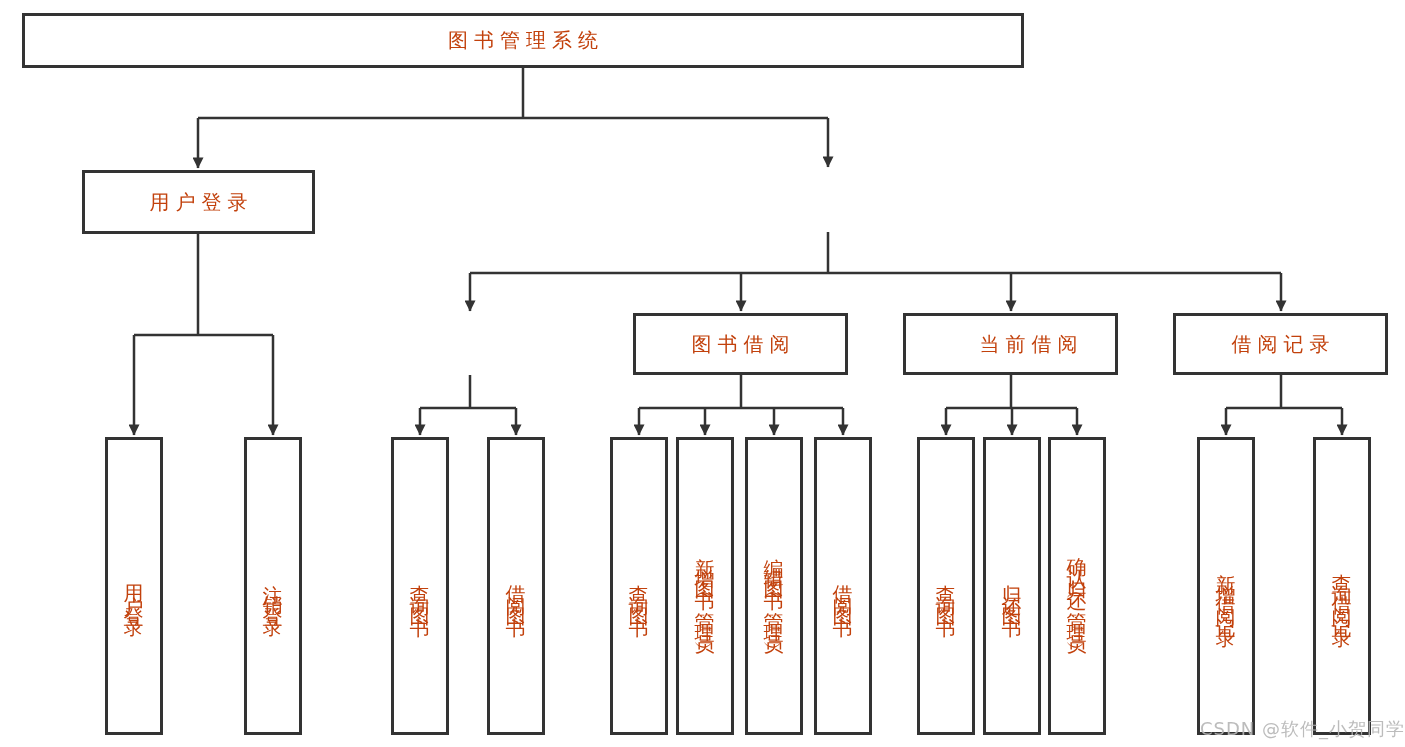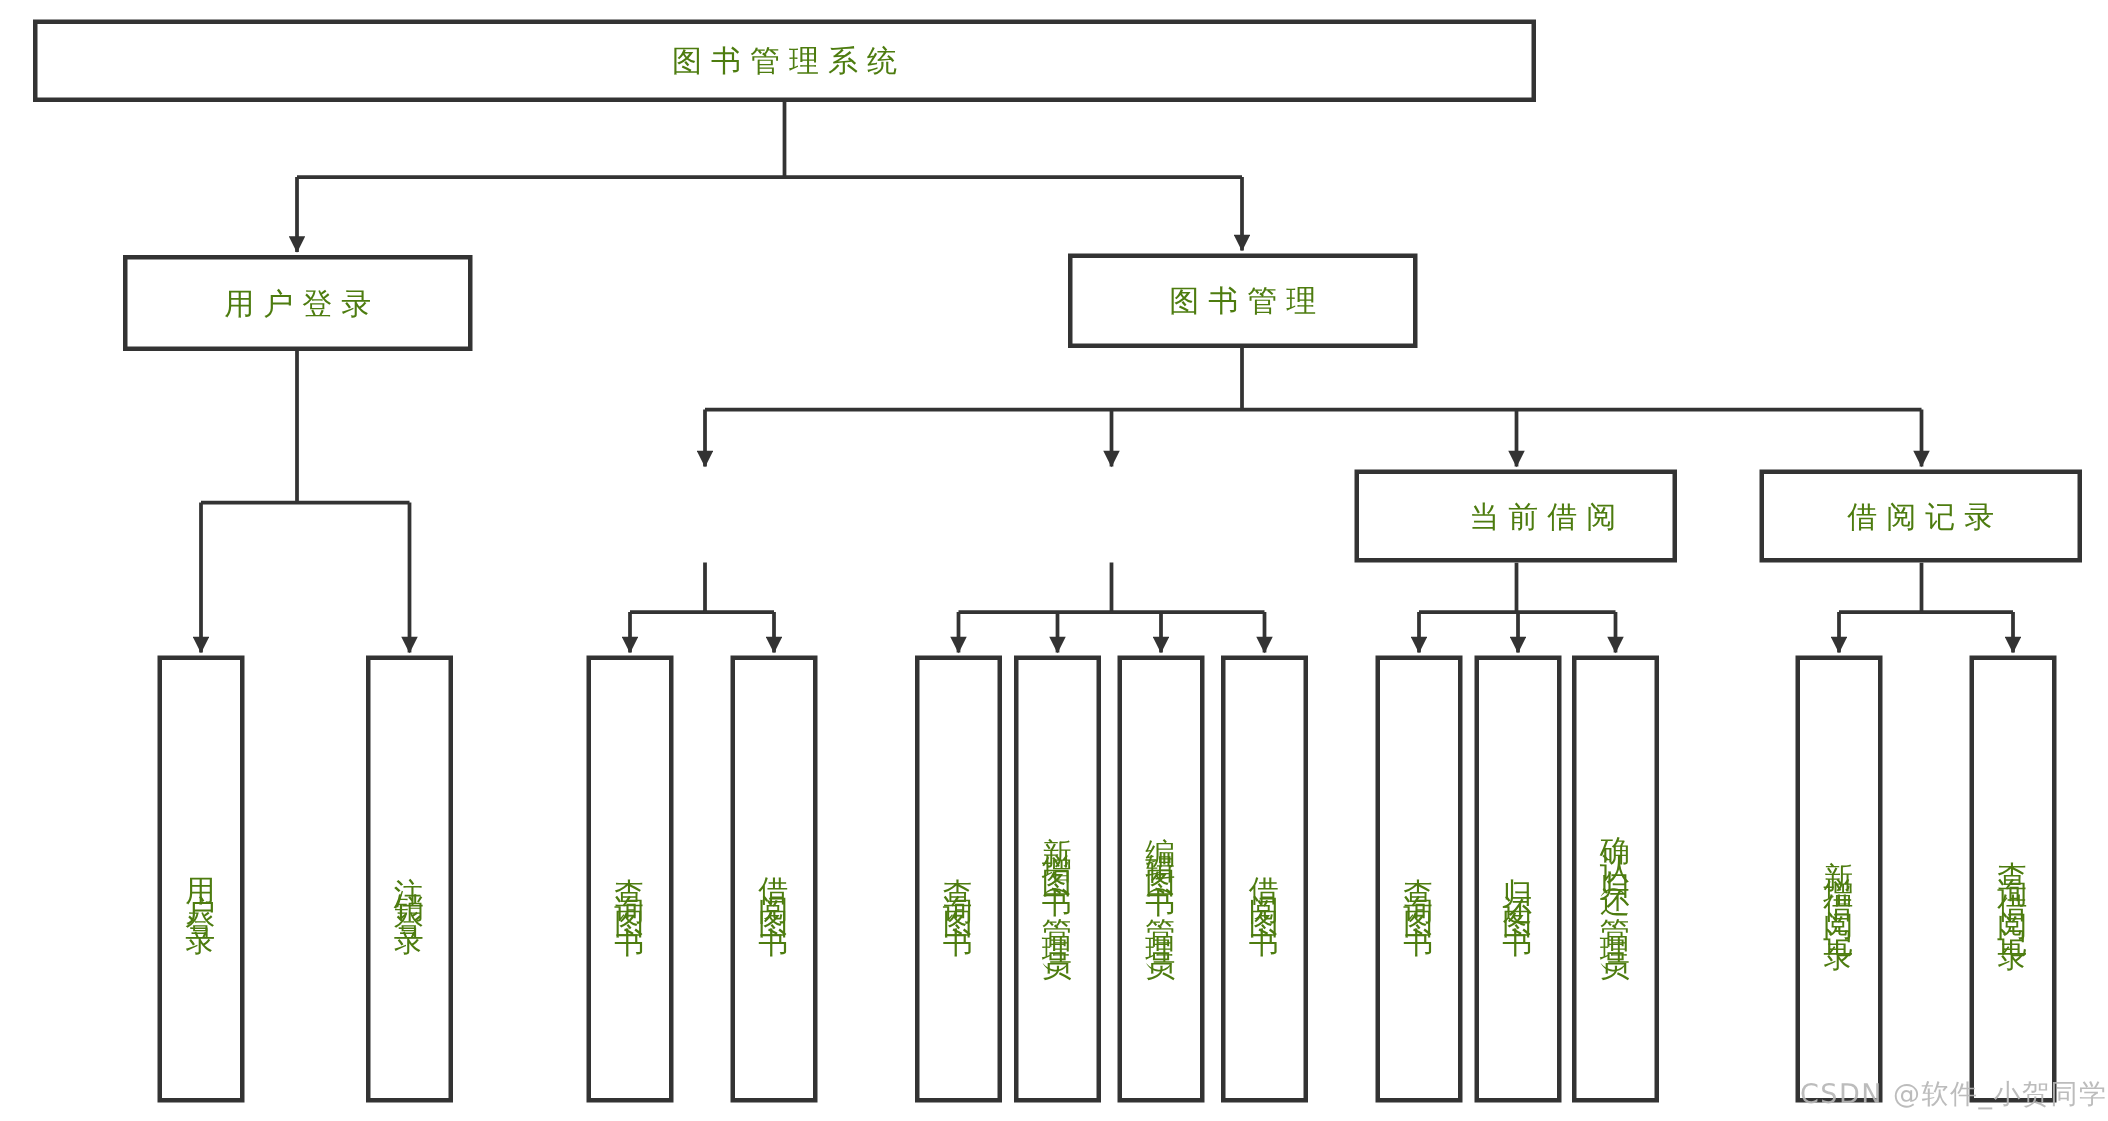--- a/index.html
+++ b/index.html
@@ -16,21 +16,21 @@
     inset: 0;
     width: 100%;
     height: 100%;
     z-index: 0;
   }
   .node {
     position: absolute;
     box-sizing: border-box;
     background: #ffffff;
     border: 3px solid #333333;
-    color: #4d7c0f;
+    color: #c2410c;
     display: flex;
     align-items: center;
     justify-content: center;
     font-size: 20px;
     letter-spacing: 6px;
     text-indent: 6px;
     white-space: nowrap;
     z-index: 1;
   }
   .leaf {
@@ -108,22 +108,22 @@
     <g>
       <path d="M1281 375 V408 M1226 408 H1342"></path>
       <path d="M1226 408 V435" marker-end="url(#ah)"></path>
       <path d="M1342 408 V435" marker-end="url(#ah)"></path>
     </g>
   </svg>
 
   <div class="node" style="left:22px; top:13px; width:1002px; height:55px;">图书管理系统</div>
 
   <div class="node" style="left:82px; top:170px; width:233px; height:64px;">用户登录</div>
-  <div class="node" style="left:712px; top:169px; width:233px; height:63px;">图书管理</div>
 
+  <div class="node" style="left:633px; top:313px; width:215px; height:62px;">图书借阅</div>
   <div class="node" style="left:903px; top:313px; width:215px; height:62px;padding-left:36px;">当前借阅</div>
   <div class="node" style="left:1173px; top:313px; width:215px; height:62px;">借阅记录</div>
 
   <div class="node leaf" style="left:105px; top:437px; width:58px; height:298px;">用户登录</div>
   <div class="node leaf" style="left:244px; top:437px; width:58px; height:298px;">注销登录</div>
 
   <div class="node leaf" style="left:391px; top:437px; width:58px; height:298px;">查询图书</div>
   <div class="node leaf" style="left:487px; top:437px; width:58px; height:298px;">借阅图书</div>
 
   <div class="node leaf" style="left:610px; top:437px; width:58px; height:298px;">查询图书</div>

